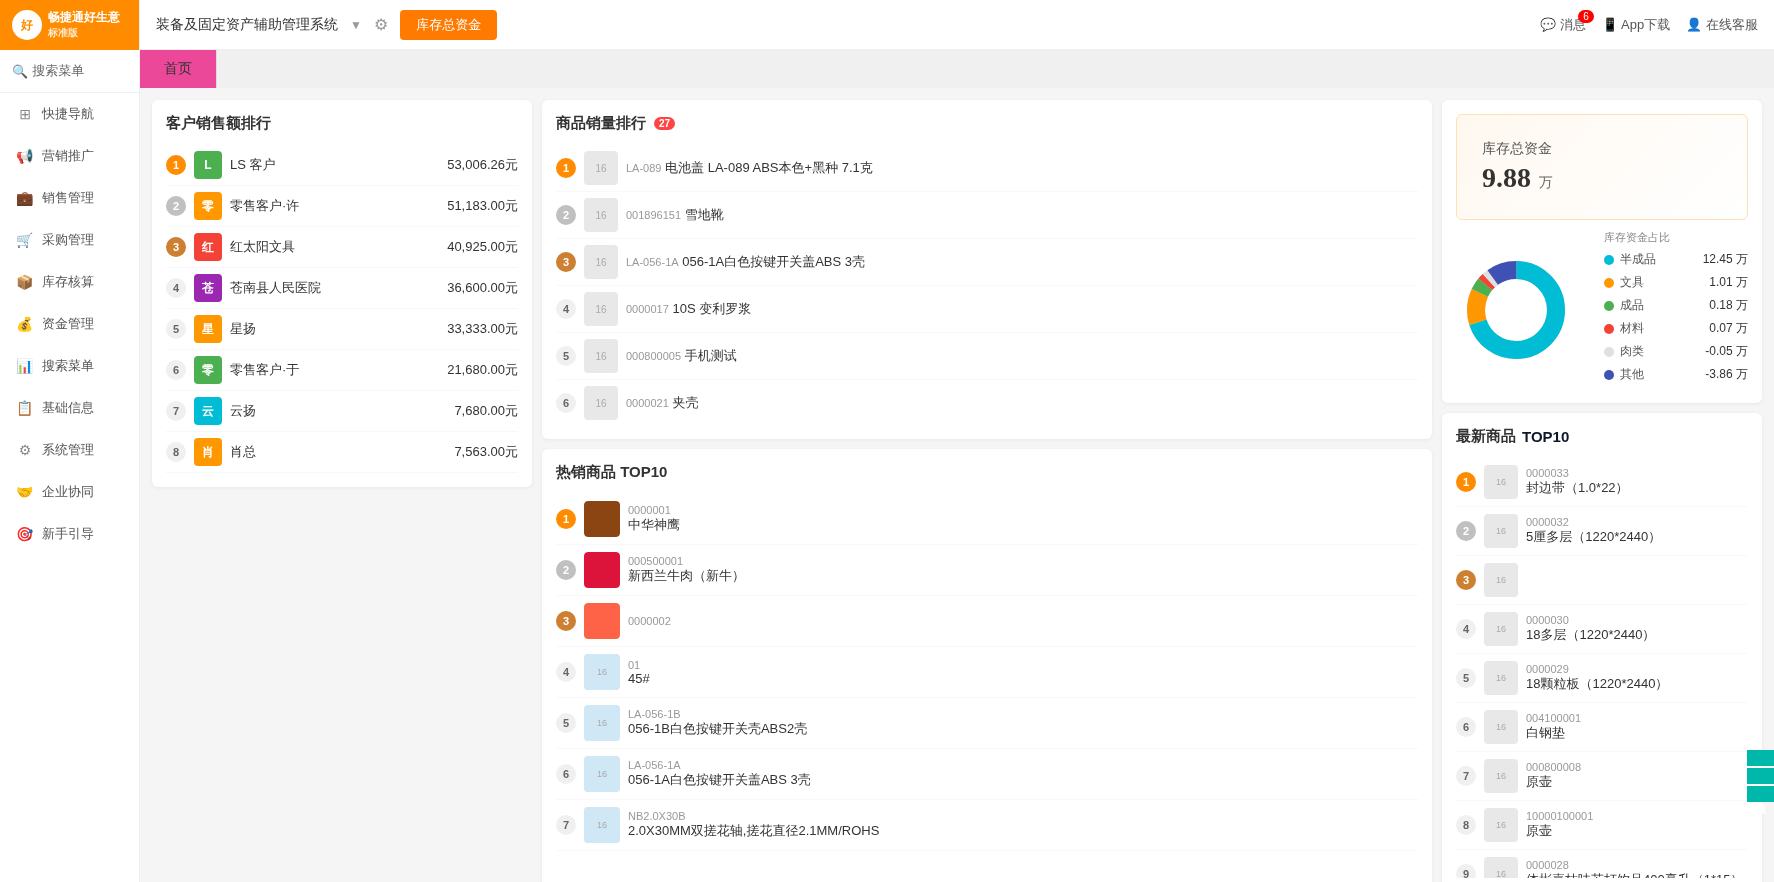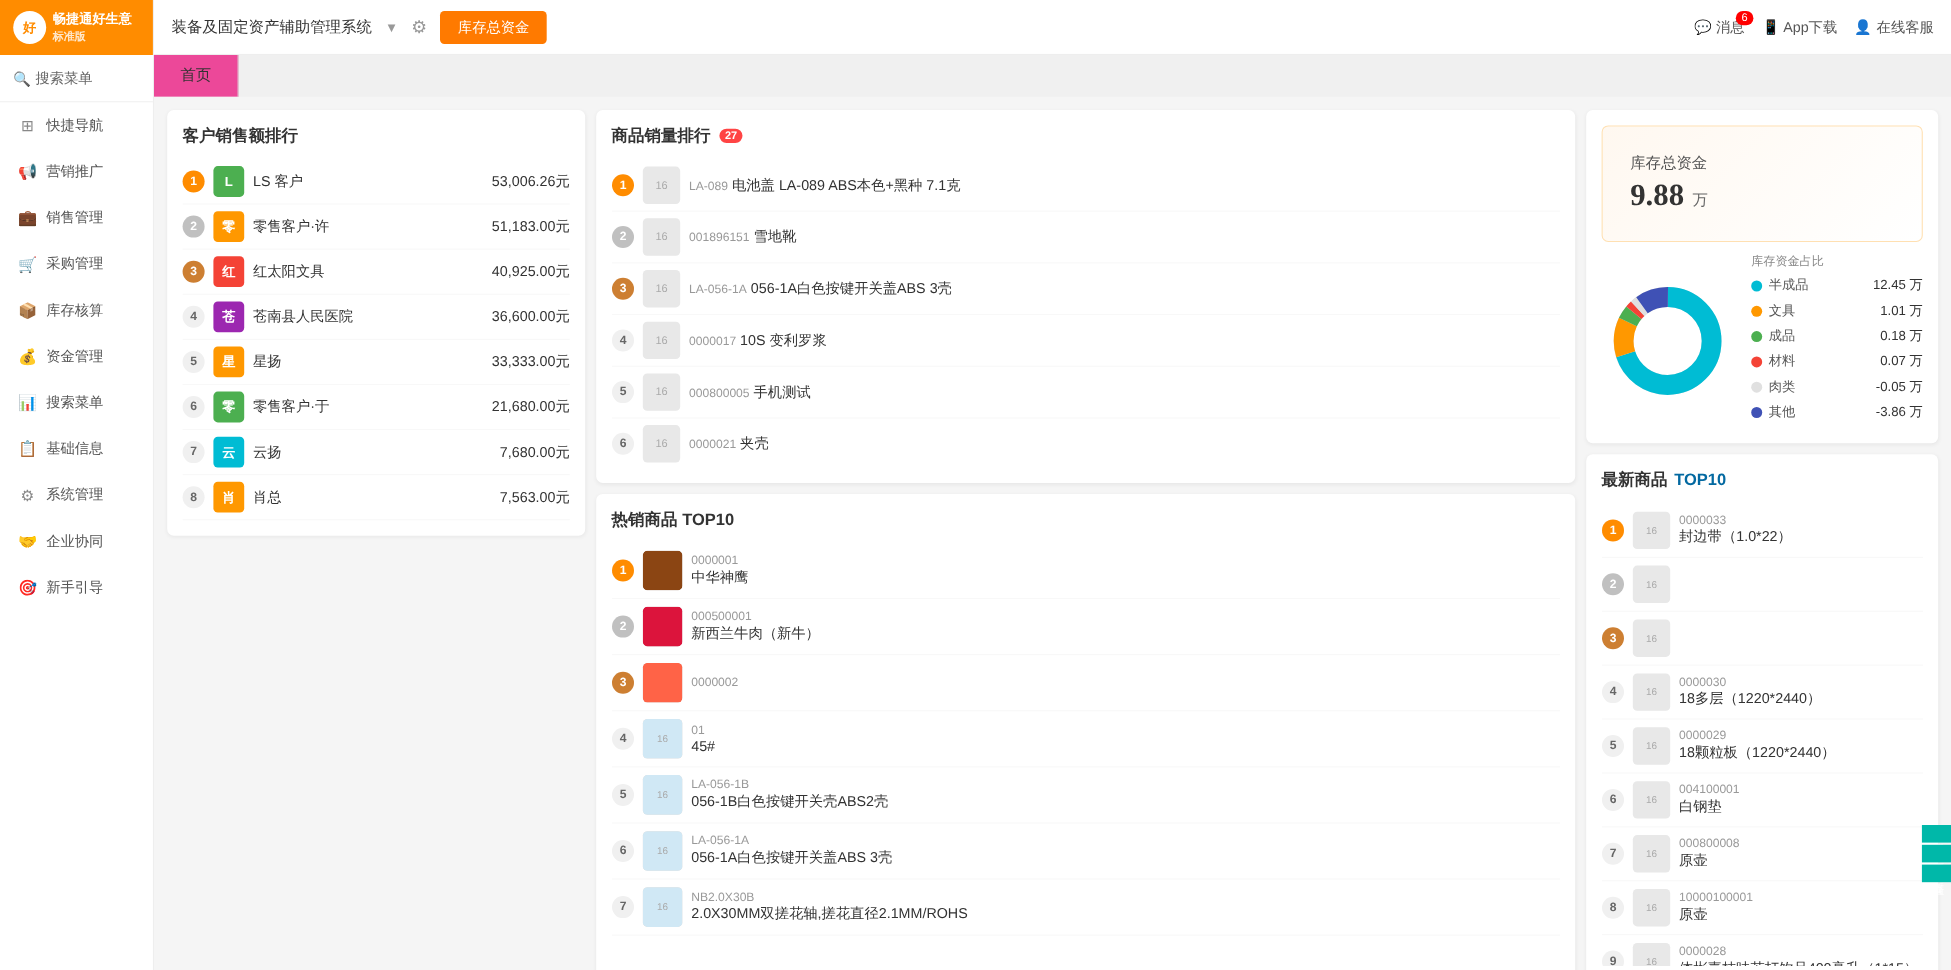--- a/index.html
+++ b/index.html
@@ -201,21 +201,21 @@
 
     .card-title {
       font-size: 15px;
       font-weight: bold;
       color: #333;
       margin-bottom: 12px;
       display: flex;
       align-items: center;
       gap: 6px;
     }
-    .card-title-highlight { color: #0369a1; }
+    .card-title-highlight { color: #0f172a; }
 
     .rank-list { list-style: none; }
     .rank-item {
       display: flex;
       align-items: center;
       padding: 6px 0;
       border-bottom: 1px solid #f8f8f8;
       gap: 8px;
     }
     .rank-num {
@@ -282,21 +282,21 @@
       text-align: left;
     }
     .inventory-total-label { font-size: 14px; color: #555; margin-bottom: 4px; }
     .inventory-total-value { font-size: 28px; font-weight: bold; color: #333; font-family: Liberation Serif, serif; }
     .inventory-total-unit { font-size: 14px; color: #666; margin-left: 4px; }
 
     
     .donut-container {
       display: flex;
       align-items: center;
-      gap: 16px;
+      gap: 28px;
       margin-top: 10px;
     }
     .donut-svg { flex-shrink: 0; }
     .donut-legend { flex: 1; }
     .legend-item {
       display: flex;
       align-items: center;
       gap: 6px;
       margin-bottom: 6px;
       font-size: 12px;
@@ -740,20 +740,24 @@
     <div class="product-info">
       <div class="product-code">0000033</div>
       <div class="product-name">封边带（1.0*22）</div>
     </div>
   </div>
               <div class="product-item">
     <span class="rank-num top2">2</span>
     <div class="product-thumb">
                   <span style="font-size:9px;color:#aaa">16</span>
                 </div>
+    <div class="product-info">
+      <div class="product-code">0000032</div>
+      <div class="product-name">5厘多层（1220*2440）</div>
+    </div>
   </div>
               <div class="product-item">
     <span class="rank-num top3">3</span>
     <div class="product-thumb">
                   <span style="font-size:9px;color:#aaa">16</span>
                 </div>
   </div>
               <div class="product-item">
     <span class="rank-num normal">4</span>
     <div class="product-thumb">

